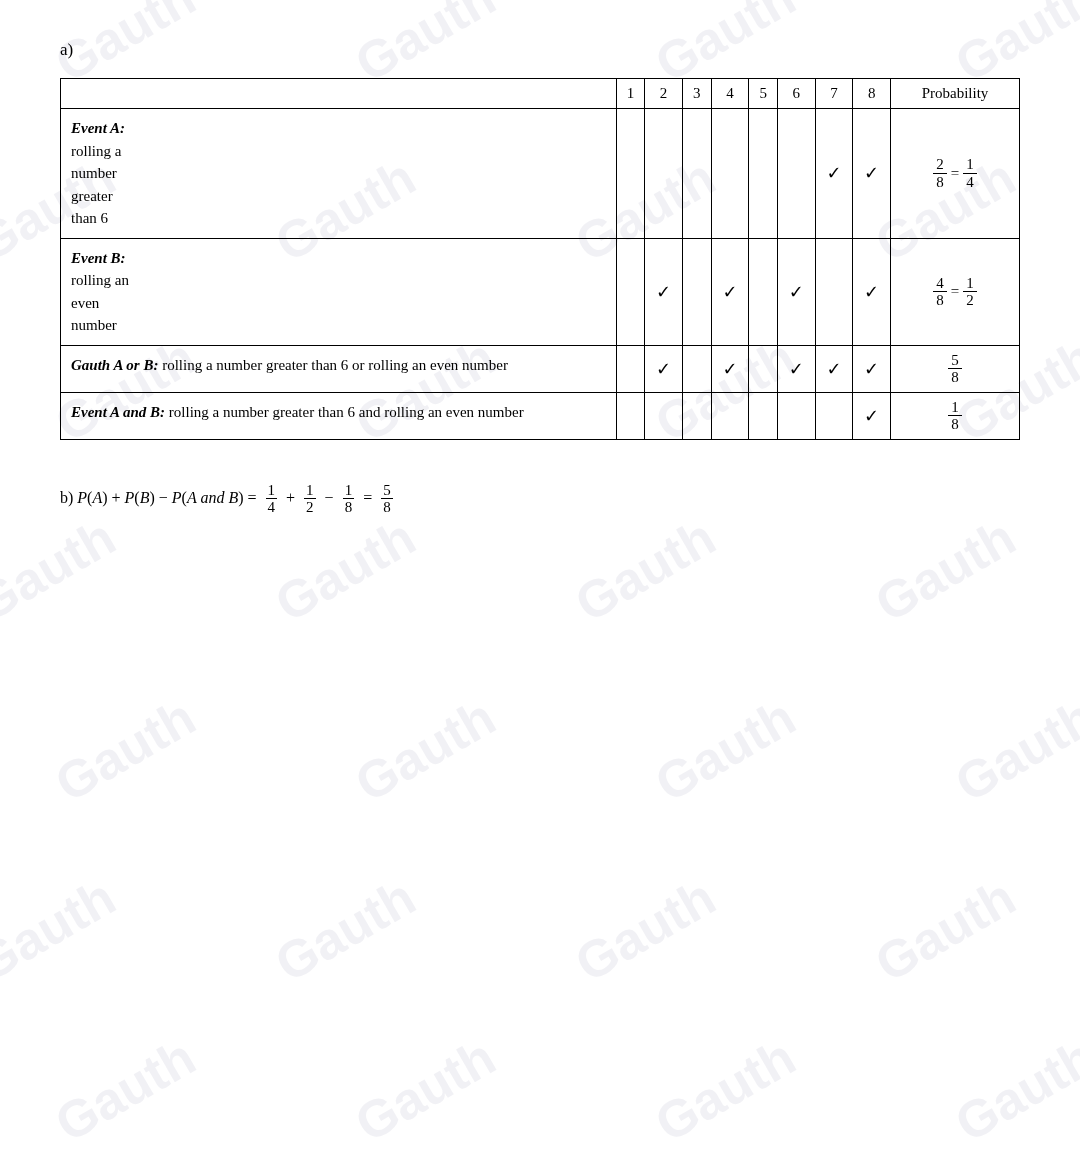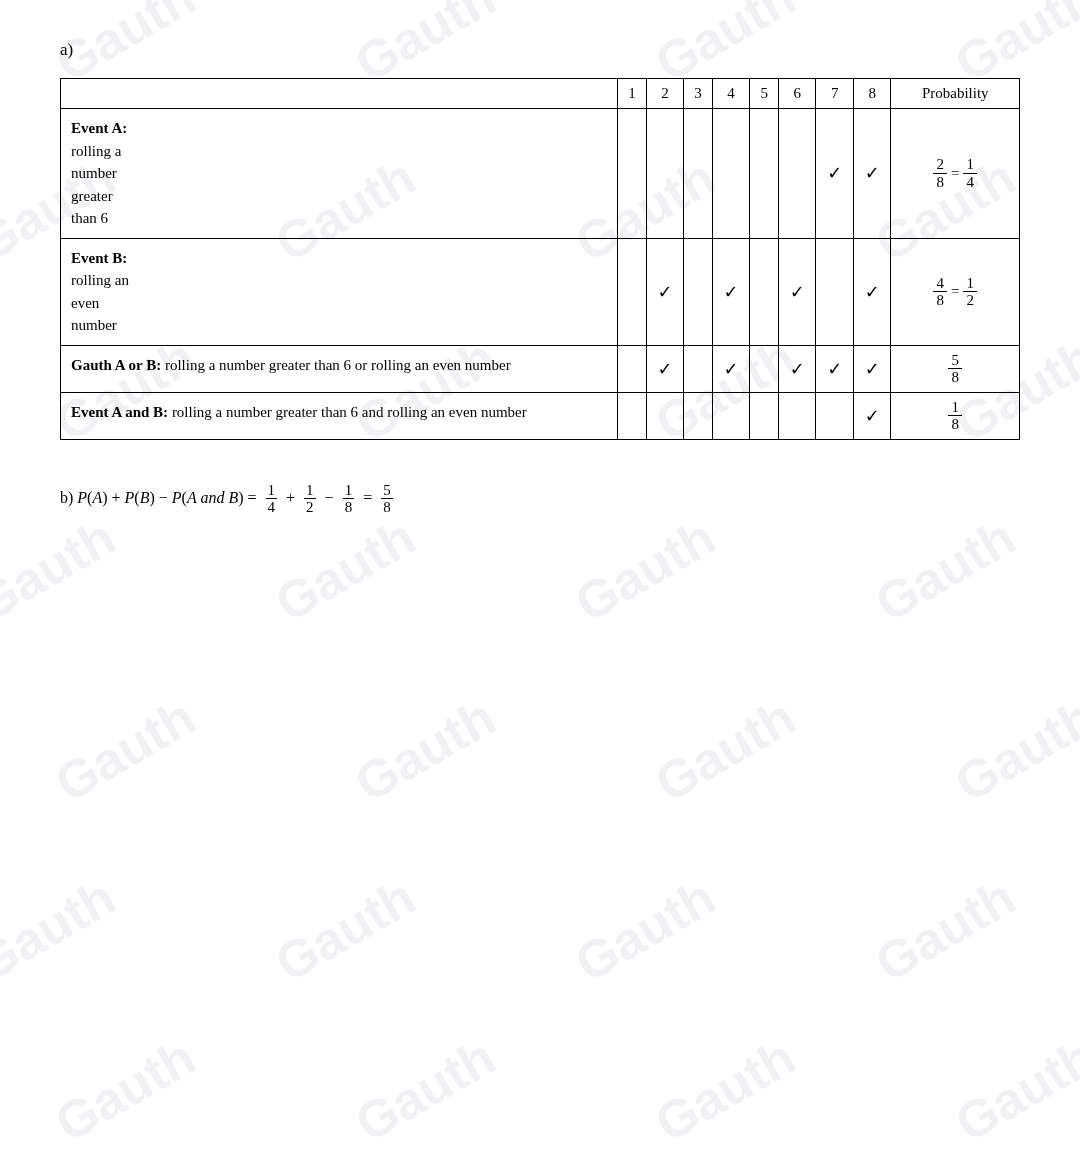--- a/index.html
+++ b/index.html
@@ -60,20 +60,21 @@
     td.event-cell {
       text-align: left;
       vertical-align: top;
       padding: 8px 10px;
       min-width: 120px;
       font-size: 15px;
       line-height: 1.5;
     }
     td.event-cell b {
       font-weight: bold;
+      font-style: italic;
     }
     th {
       font-weight: normal;
       font-size: 15px;
       background: #fff;
       padding: 6px 8px;
     }
     td.prob-cell {
       font-size: 15px;
       text-align: center;

